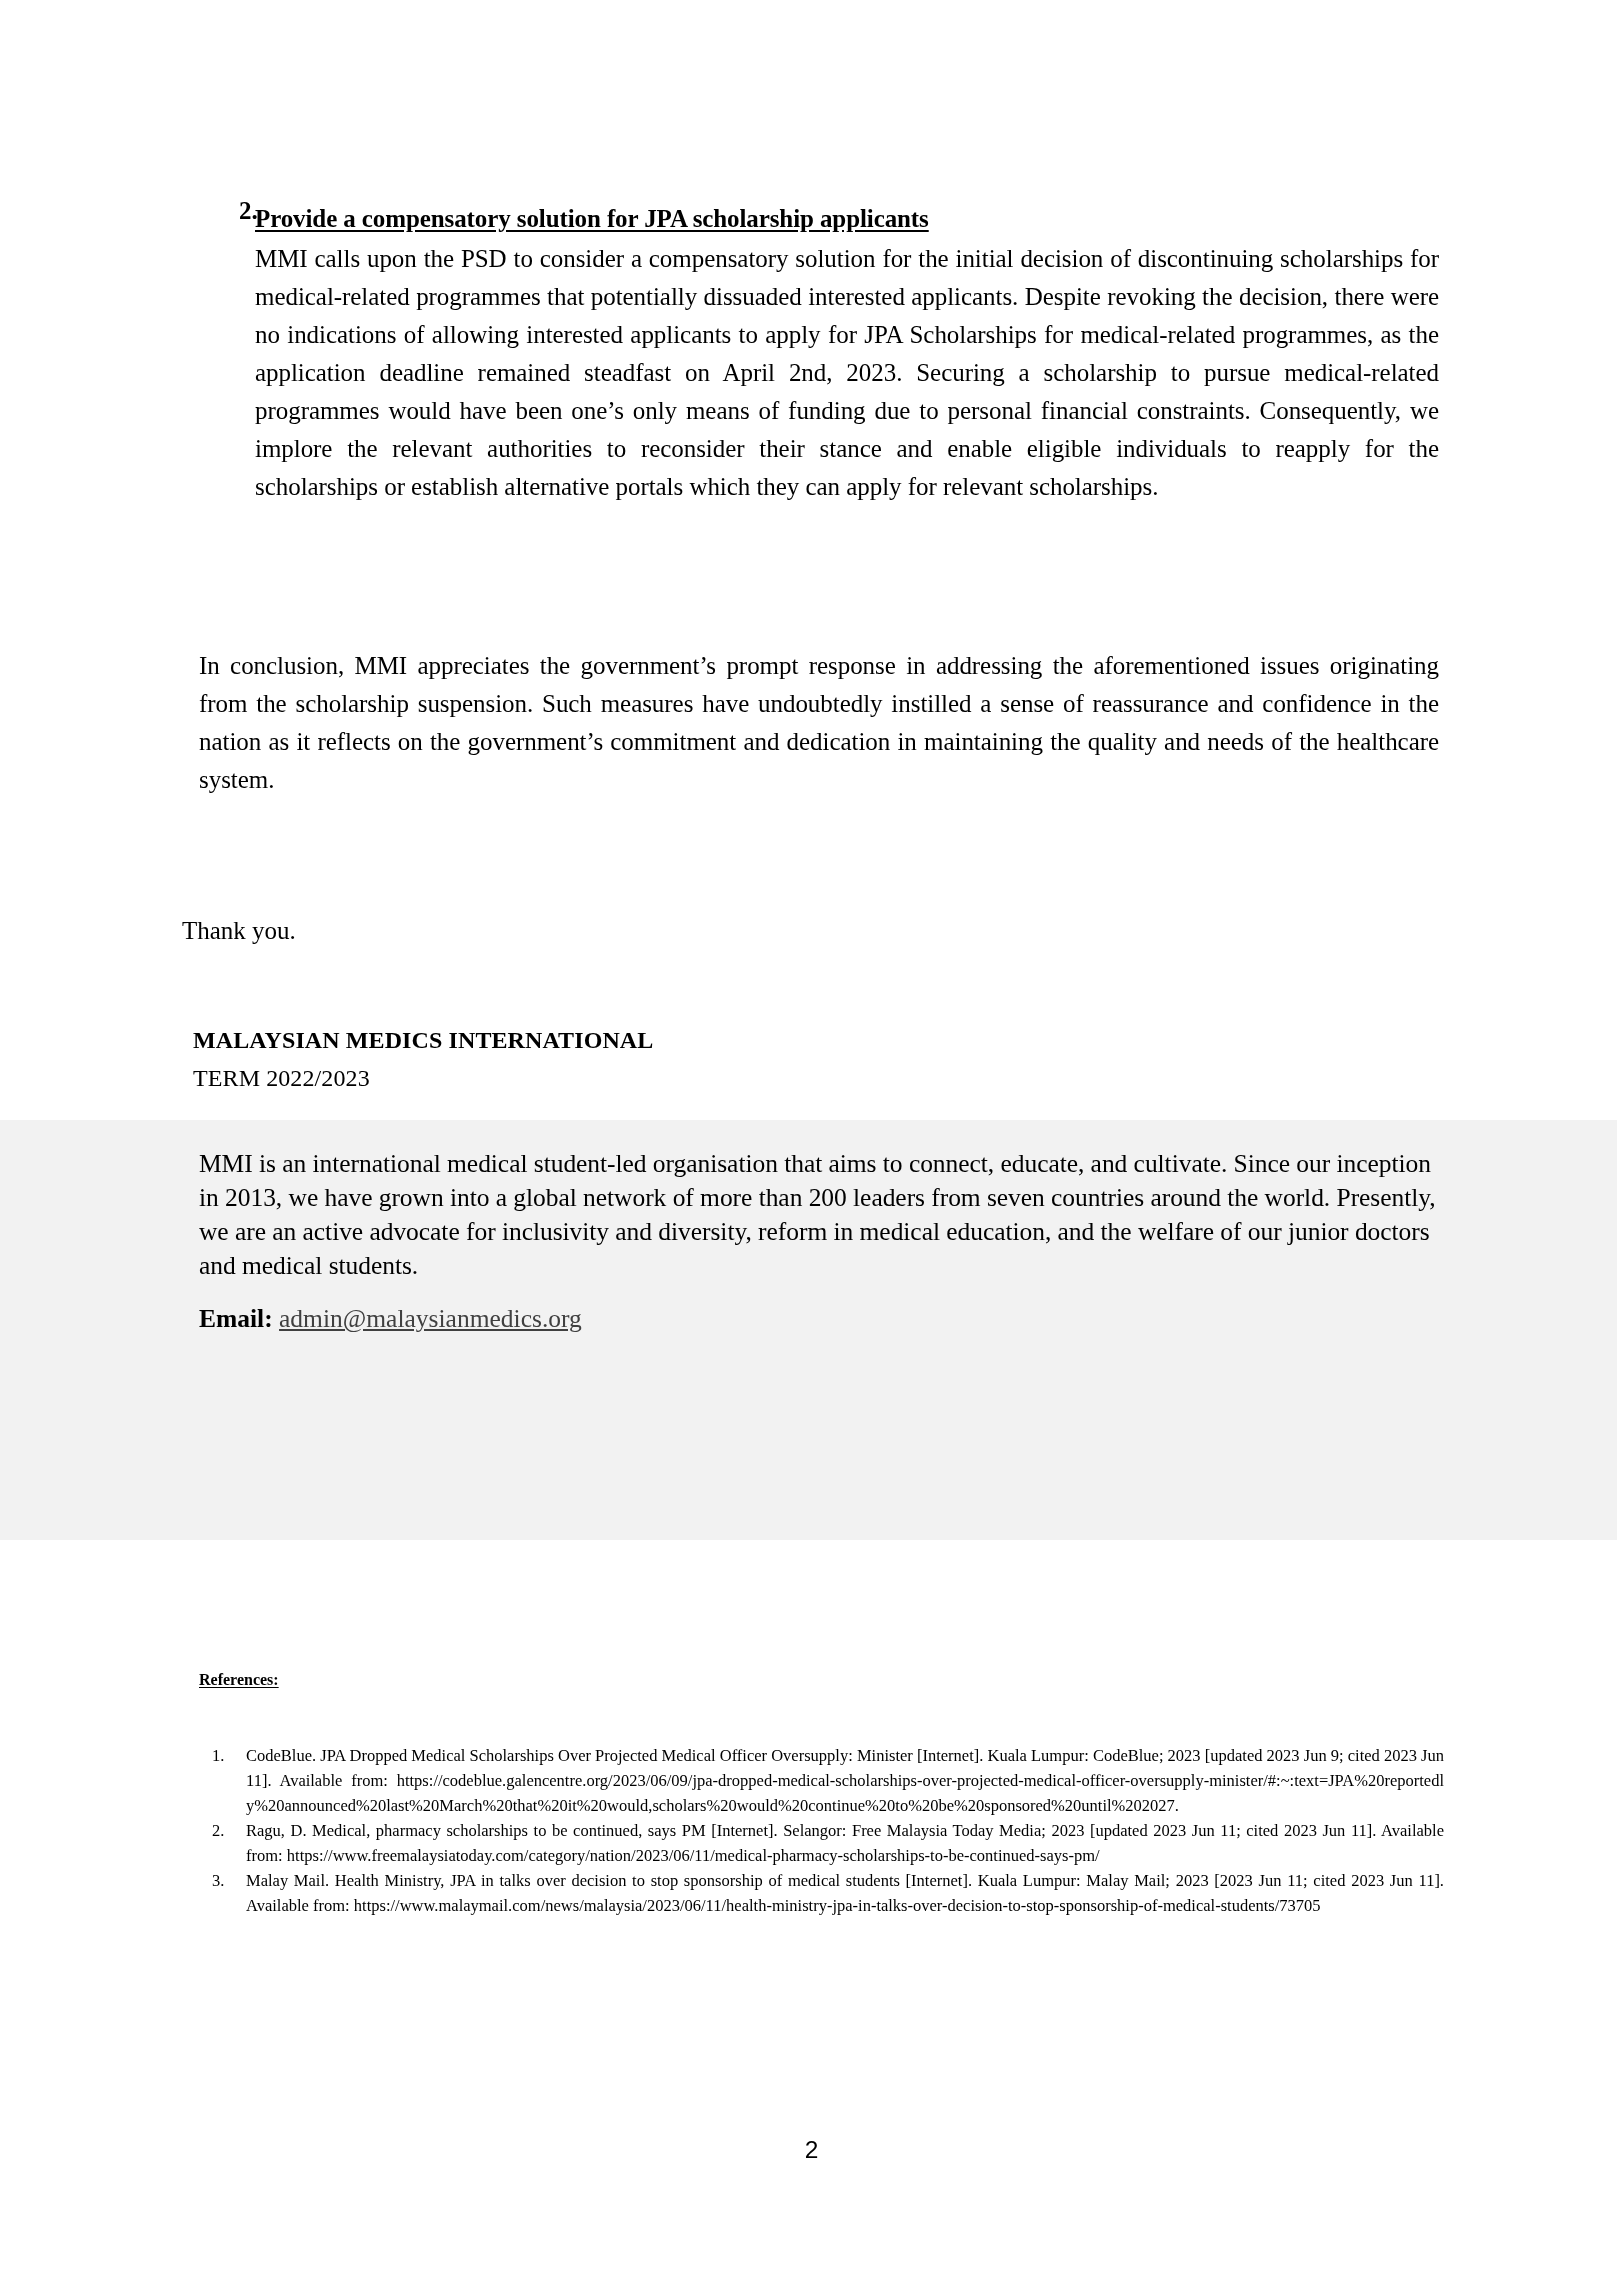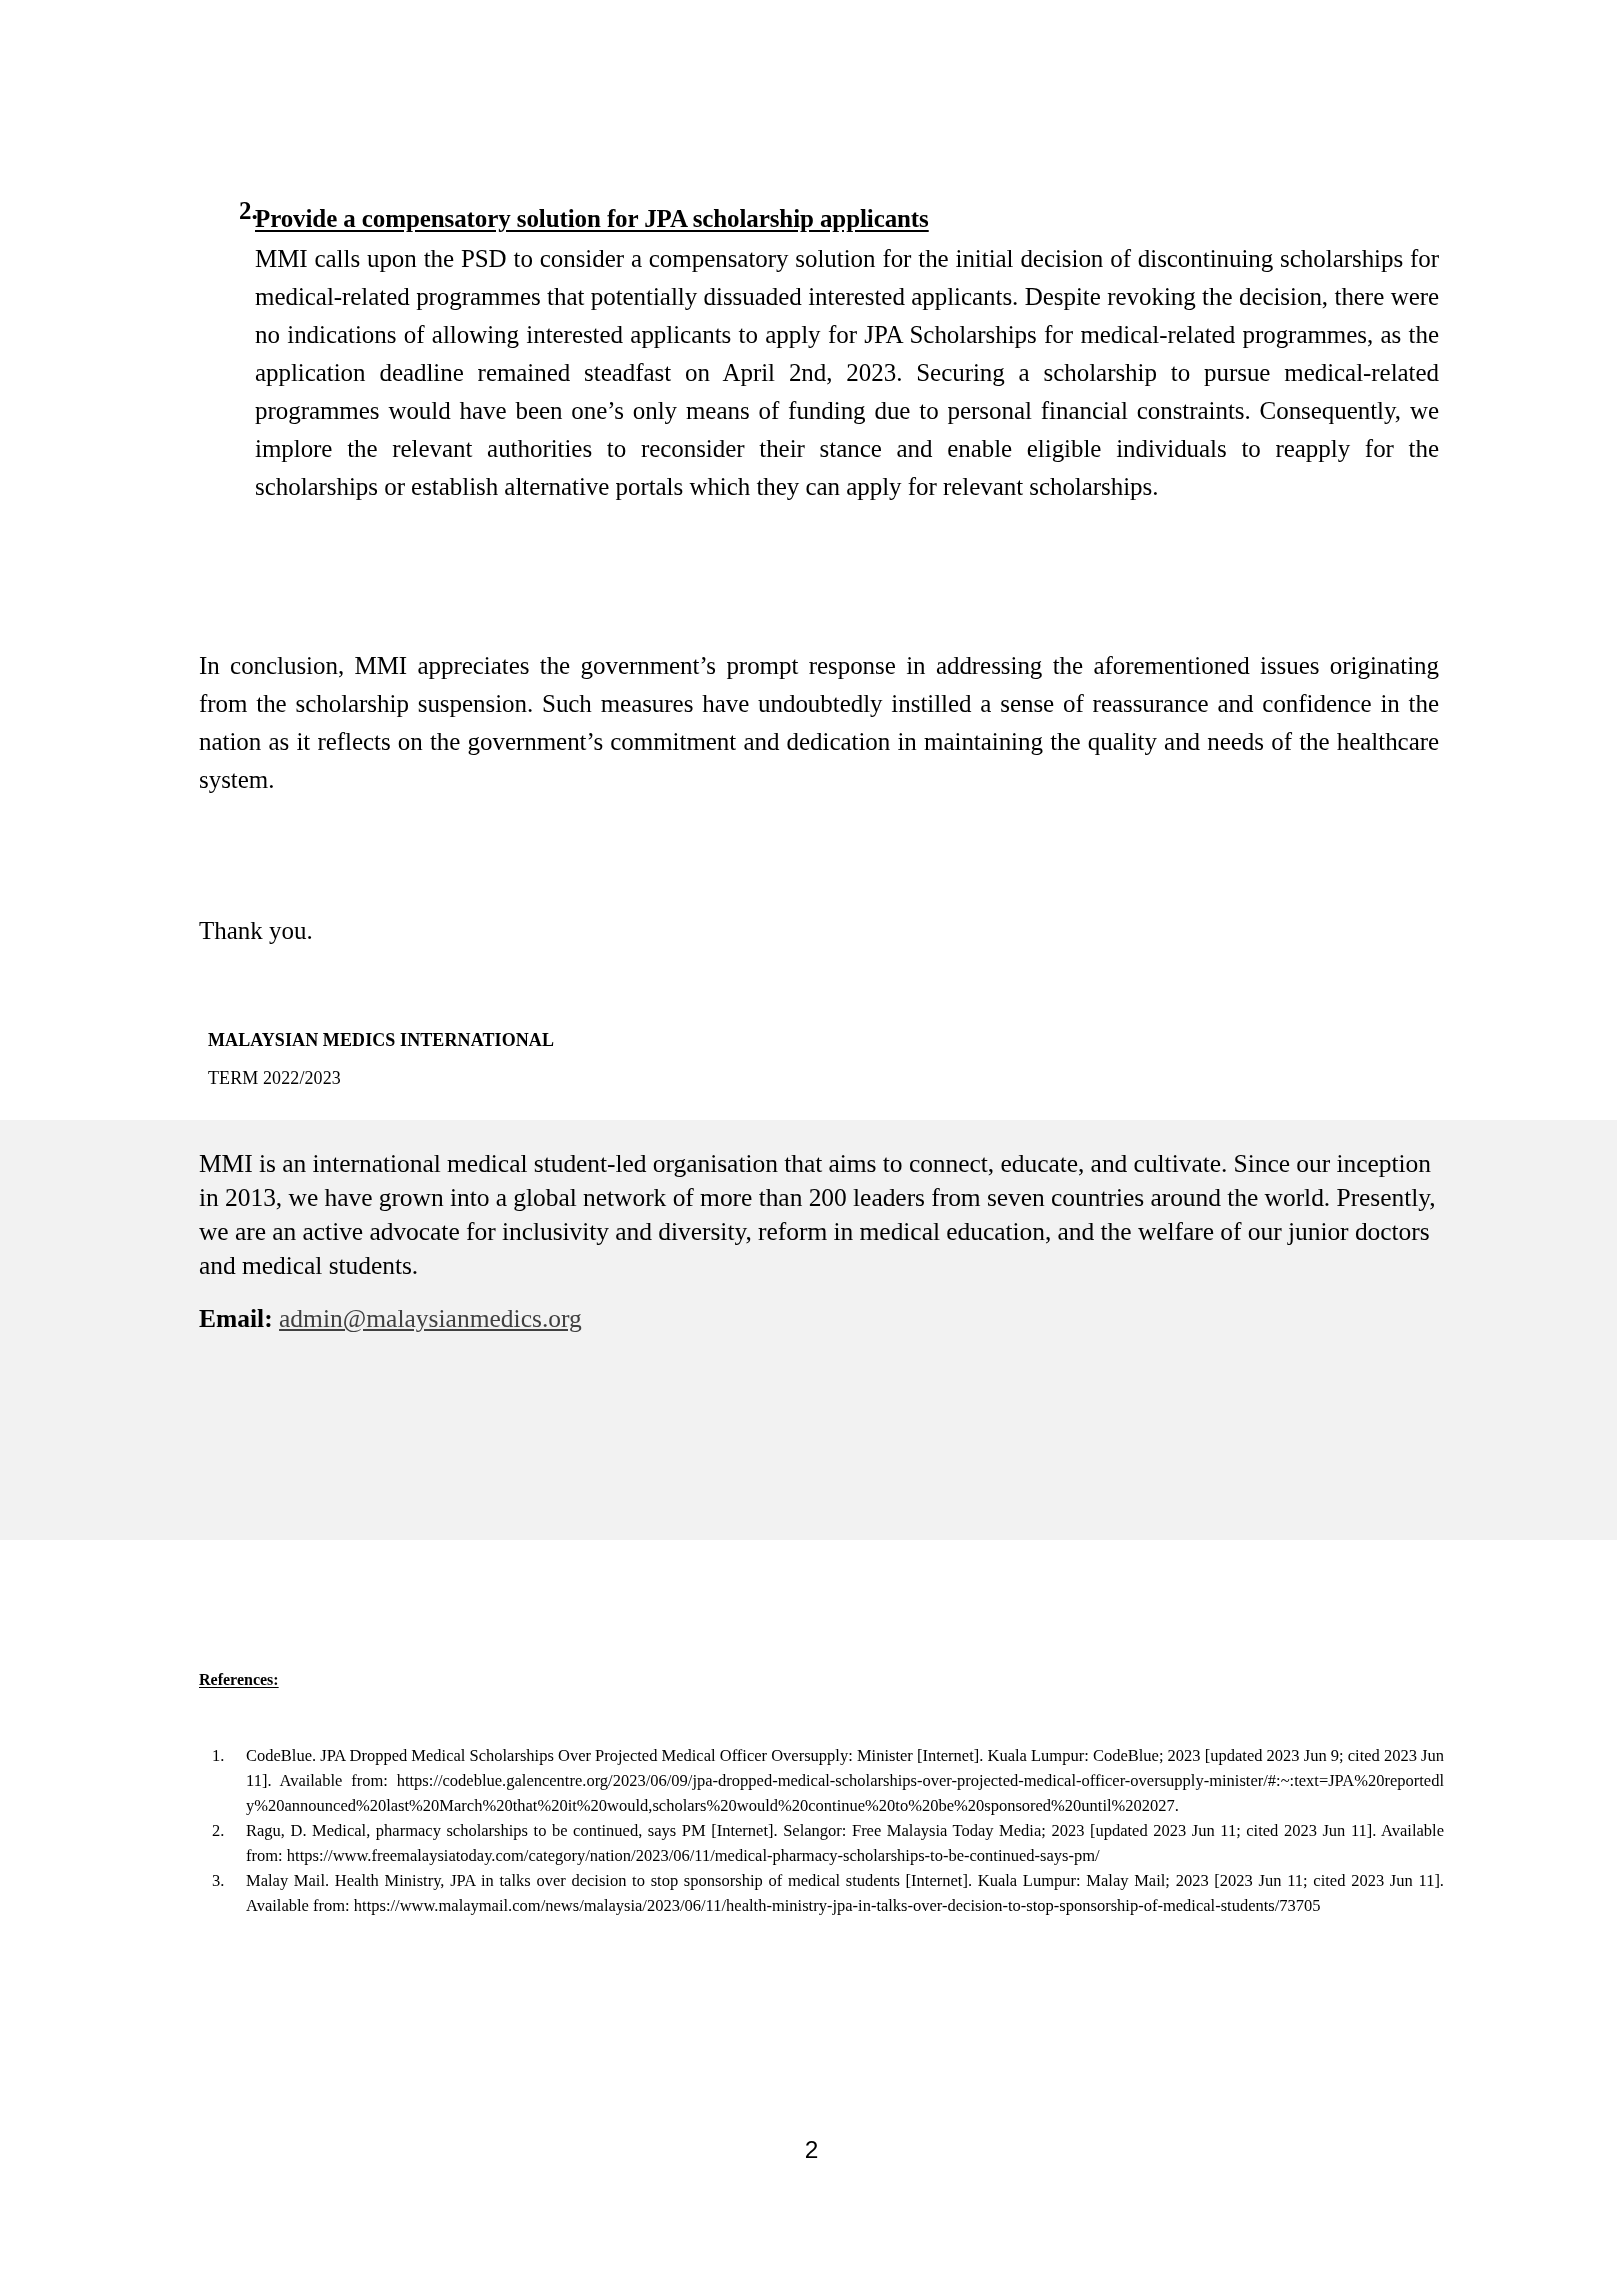--- a/index.html
+++ b/index.html
@@ -74,31 +74,31 @@
     width: 1240px;
     font-size: 25px;
     line-height: 38px;
     text-align: justify;
     text-justify: inter-word;
     letter-spacing: -0.05px;
   }
 
   .thank-you {
     position: absolute;
-    left: 199px;
+    left: 182px;
     top: 912px;
     font-size: 25px;
     line-height: 38px;
   }
 
   .signature {
     position: absolute;
-    left: 208px;
+    left: 193px;
     top: 1021px;
-    font-size: 18px;
+    font-size: 24px;
     line-height: 38px;
   }
   .signature .org-name {
     font-weight: bold;
     letter-spacing: 0.1px;
   }
   .signature .term {
     letter-spacing: 0.1px;
   }
 

